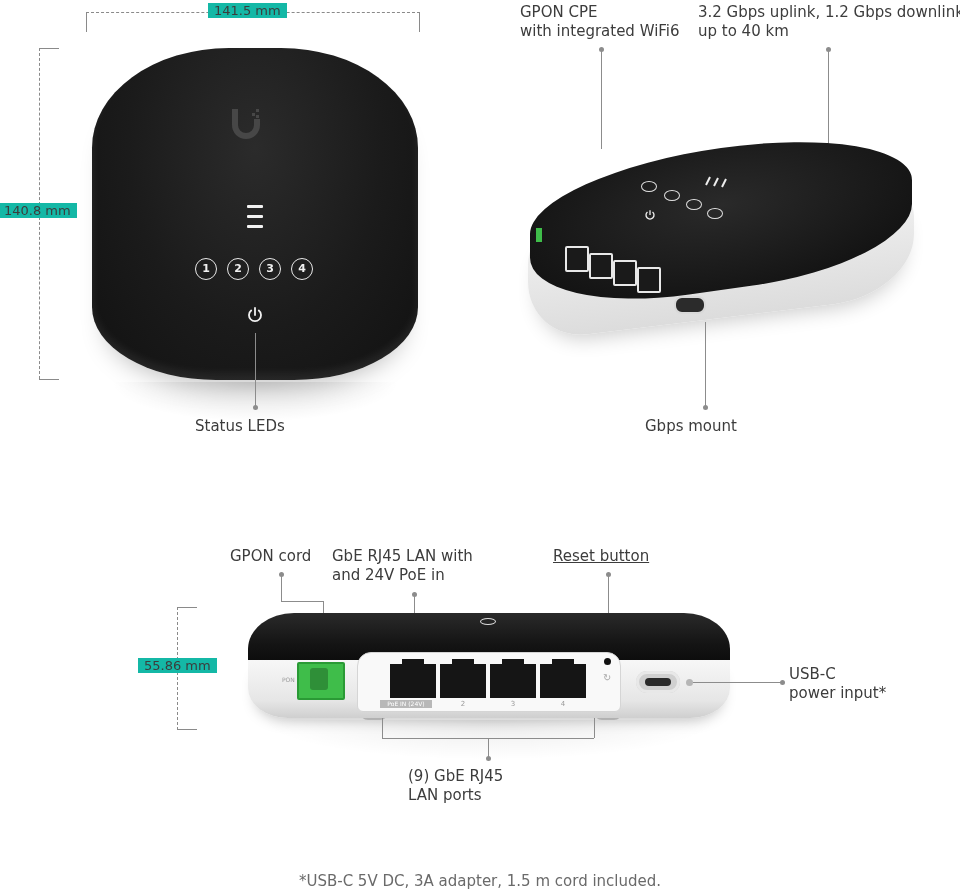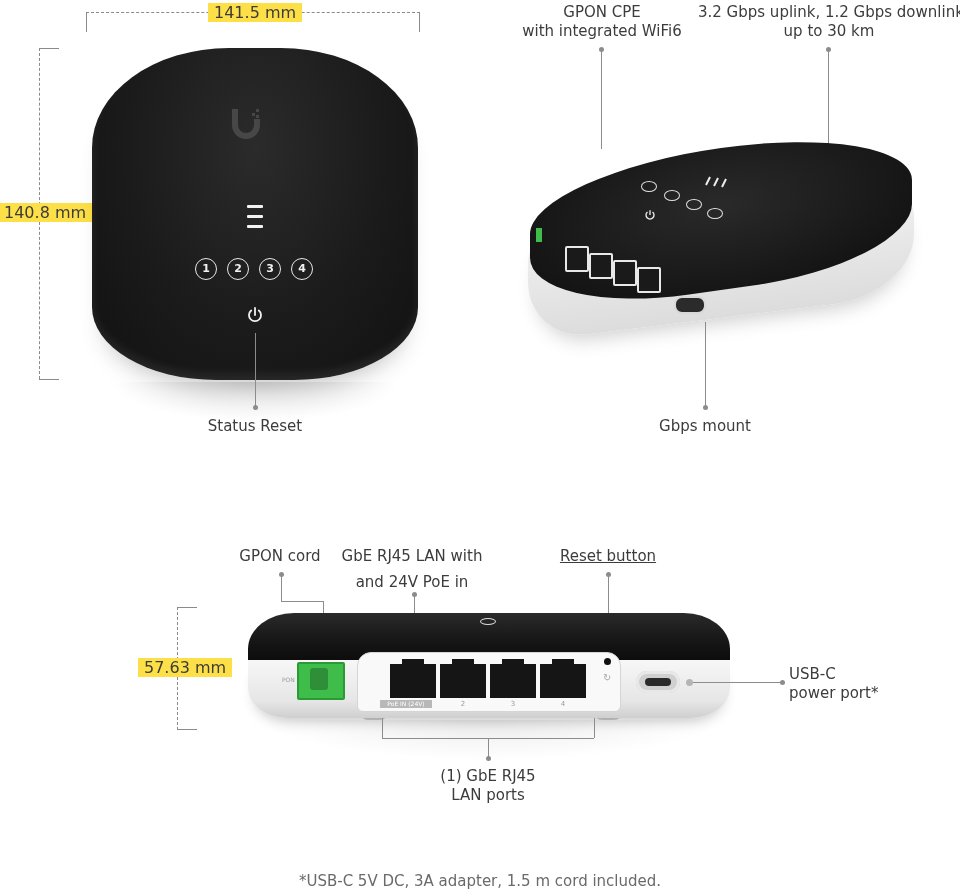--- a/index.html
+++ b/index.html
@@ -1,21 +1,21 @@
 <!DOCTYPE html>
 <html><head>
 <meta charset="utf-8">
 <style>
   html, body { margin:0; padding:0; background:#ffffff; }
   body { width:960px; height:893px; position:relative; overflow:hidden;
          font-family:"DejaVu Sans", "Liberation Sans", sans-serif; color:#3a3a3a; }
   .abs { position:absolute; }
-  .lbl { position:absolute; font-size:15px; line-height:19px; color:#3c3c3c; text-align:center; white-space:nowrap; }
+  .lbl { position:absolute; font-size:15px; line-height:19px; color:#3c3c3c; white-space:nowrap; }
   .lbl-left { text-align:left; }
-  .dim { position:absolute; font-size:16px; color:#3c3c3c; background:#fde047; padding:0 6px; white-space:nowrap; }
+  .dim { position:absolute; font-size:13px; color:#3c3c3c; background:#14b8a6; padding:0 6px; white-space:nowrap; }
   .dash-h { position:absolute; border-top:1px dashed #8a8a8a; height:0; }
   .dash-v { position:absolute; border-left:1px dashed #8a8a8a; width:0; }
   .tick-h { position:absolute; height:0; border-top:1px solid #8a8a8a; }
   .tick-v { position:absolute; width:0; border-left:1px solid #8a8a8a; }
   .lead-v { position:absolute; width:0; border-left:1px solid #8c8c8c; }
   .lead-h { position:absolute; height:0; border-top:1px solid #8c8c8c; }
   .dot { position:absolute; width:5px; height:5px; border-radius:50%; background:#8c8c8c; }
 
   
   .top-device { position:absolute; left:92px; top:48px; width:326px; height:332px;
@@ -106,31 +106,31 @@
   <div class="led-circle" style="left:259px;top:258px;">3</div>
   <div class="led-circle" style="left:291px;top:258px;">4</div>
 
   <svg class="power-icon" viewBox="0 0 18 18">
     <path d="M5.2 4.5 A6 6 0 1 0 12.8 4.5" fill="none" stroke="#f2f2f2" stroke-width="1.8" stroke-linecap="round"></path>
     <line x1="9" y1="2" x2="9" y2="9" stroke="#f2f2f2" stroke-width="1.8" stroke-linecap="round"></line>
   </svg>
 
   <div class="lead-v" style="left:255px;top:333px;height:73px;"></div>
   <div class="dot" style="left:253px;top:405px;"></div>
-  <div class="lbl" style="left:195px;top:417px;width:120px;">Status Reset</div>
+  <div class="lbl" style="left:195px;top:417px;width:120px;">Status LEDs</div>
 </div>
 
 <div>
   <div class="lbl" style="left:520px;top:3px;width:164px;">GPON  CPE</div>
   <div class="lbl" style="left:520px;top:22px;width:164px;">with integrated WiFi6</div>
   <div class="dot" style="left:599px;top:47px;"></div>
   <div class="lead-v" style="left:601px;top:49px;height:100px;"></div>
 
   <div class="lbl" style="left:698px;top:3px;width:262px;">3.2 Gbps uplink, 1.2 Gbps downlink</div>
-  <div class="lbl" style="left:698px;top:22px;width:262px;">up to 30 km</div>
+  <div class="lbl" style="left:698px;top:22px;width:262px;">up to 40 km</div>
   <div class="dot" style="left:826px;top:47px;"></div>
   <div class="lead-v" style="left:828px;top:49px;height:100px;"></div>
 
   <div class="iso-base"></div>
   <div class="iso-top"></div>
 
   <div class="iso-led" style="left:641px;top:181px;"></div>
   <div class="iso-led" style="left:664px;top:190px;"></div>
   <div class="iso-led" style="left:686px;top:199px;"></div>
   <div class="iso-led" style="left:707px;top:208px;"></div>
@@ -158,32 +158,32 @@
 
 <div>
 
   <div class="lbl" style="left:230px;top:547px;width:100px;">GPON cord</div>
   <div class="dot" style="left:279px;top:572px;"></div>
   <div class="lead-v" style="left:281px;top:574px;height:27px;"></div>
   <div class="lead-h" style="left:281px;top:601px;width:43px;"></div>
   <div class="lead-v" style="left:323px;top:601px;height:62px;"></div>
 
   <div class="lbl" style="left:332px;top:547px;width:160px;">GbE RJ45 LAN with</div>
-  <div class="lbl" style="left:332px;top:566px;width:160px;margin-top:7px;">and 24V PoE in</div>
+  <div class="lbl" style="left:332px;top:566px;width:160px;">and 24V PoE in</div>
   <div class="dot" style="left:412px;top:592px;"></div>
   <div class="lead-v" style="left:414px;top:594px;height:64px;"></div>
 
   <div class="lbl" style="left:553px;top:547px;width:110px;text-decoration:underline;">Reset button</div>
   <div class="dot" style="left:606px;top:572px;"></div>
   <div class="lead-v" style="left:608px;top:574px;height:84px;"></div>
 
   <div class="tick-h" style="left:177px;top:607px;width:20px;"></div>
   <div class="dash-v" style="left:177px;top:607px;height:123px;"></div>
   <div class="tick-h" style="left:177px;top:729px;width:20px;"></div>
-  <div class="dim" style="left:138px;top:658px;">57.63 mm</div>
+  <div class="dim" style="left:138px;top:658px;">55.86 mm</div>
 
   <div class="front-ref"></div>
   <div class="foot" style="left:360px;"></div>
   <div class="foot" style="left:594px;"></div>
   <div class="front-top"></div>
   <div class="front-bottom"></div>
   <div class="abs" style="left:480px;top:618px;width:14px;height:5px;border:1px solid #ddd;border-radius:50%;"></div>
 
   <div class="pon-text">PON</div>
   <div class="gpon-port"></div>
@@ -200,24 +200,24 @@
   <div class="port-num" style="left:540px;">4</div>
 
   <div class="reset-hole"></div>
   <div class="reset-icon">↻</div>
 
   <div class="usbc"></div>
   <div class="usb-led"></div>
   <div class="lead-h" style="left:693px;top:682px;width:88px;"></div>
   <div class="dot" style="left:780px;top:680px;"></div>
   <div class="lbl lbl-left" style="left:789px;top:665px;">USB-C</div>
-  <div class="lbl lbl-left" style="left:789px;top:684px;">power port*</div>
+  <div class="lbl lbl-left" style="left:789px;top:684px;">power input*</div>
 
   <div class="lead-v" style="left:382px;top:718px;height:20px;"></div>
   <div class="lead-h" style="left:382px;top:738px;width:212px;"></div>
   <div class="lead-v" style="left:594px;top:718px;height:20px;"></div>
   <div class="lead-v" style="left:488px;top:738px;height:20px;"></div>
   <div class="dot" style="left:486px;top:756px;"></div>
-  <div class="lbl" style="left:408px;top:767px;width:160px;">(1) GbE RJ45</div>
+  <div class="lbl" style="left:408px;top:767px;width:160px;">(9) GbE RJ45</div>
   <div class="lbl" style="left:408px;top:786px;width:160px;">LAN ports</div>
 </div>
 
 <div class="footnote">*USB-C 5V DC, 3A adapter, 1.5 m cord included.</div>
 
 </body></html>

